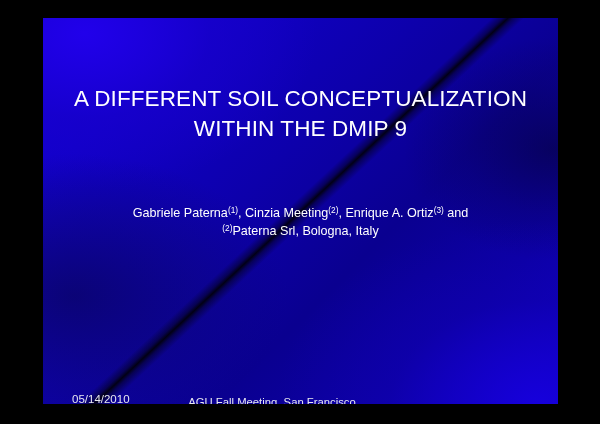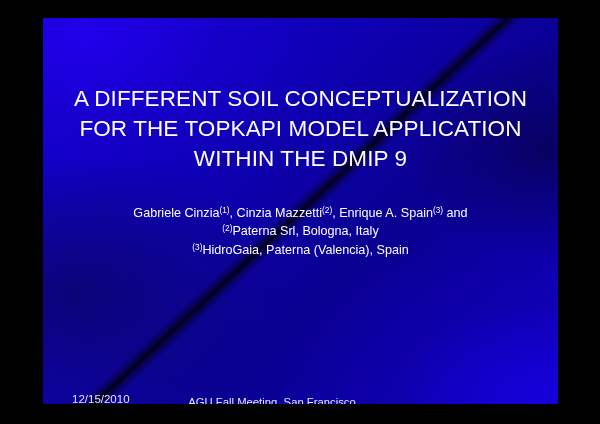--- a/index.html
+++ b/index.html
@@ -171,34 +171,32 @@
     <div class="bg-glow-tl"></div>
     <div class="bg-dark-ml"></div>
     <div class="bg-dark-rm"></div>
     <div class="bg-glow-br"></div>
     <div class="bg-streak"></div>
 
     <div class="content">
 
       <div id="title-block">
         <span class="tline">A DIFFERENT SOIL CONCEPTUALIZATION</span>
-        <span class="tline">FOR THE TOPKAPI MODEL APPLICATION</span>
         <span class="tline">WITHIN THE DMIP 9</span>
       </div>
 
       <div id="author-block">
 
-        <span class="aline"><span>Gabriele Cinzia</span><sup>(1)</sup><span>, </span><span>Cinzia Mazzetti</span><sup>(2)</sup><span>, </span><span>Enrique A. Spain</span><sup>(3)</sup><span> and</span></span>
+        <span class="aline"><span>Gabriele Paterna</span><sup>(1)</sup><span>, </span><span>Cinzia Meeting</span><sup>(2)</sup><span>, </span><span>Enrique A. Ortiz</span><sup>(3)</sup><span> and</span></span>
 
 
 
         <span class="aline"><sup>(2)</sup><span>Paterna Srl, Bologna, Italy</span></span>
 
-        <span class="aline"><sup>(3)</sup><span>HidroGaia, Paterna (Valencia), Spain</span></span>
 
       </div>
 
-      <div id="footer-date">12/15/2010</div>
+      <div id="footer-date">05/14/2010</div>
       <div id="footer-meeting">AGU Fall Meeting, San Francisco</div>
 
     </div>
   </div>
 </div>
 
 </body></html>

